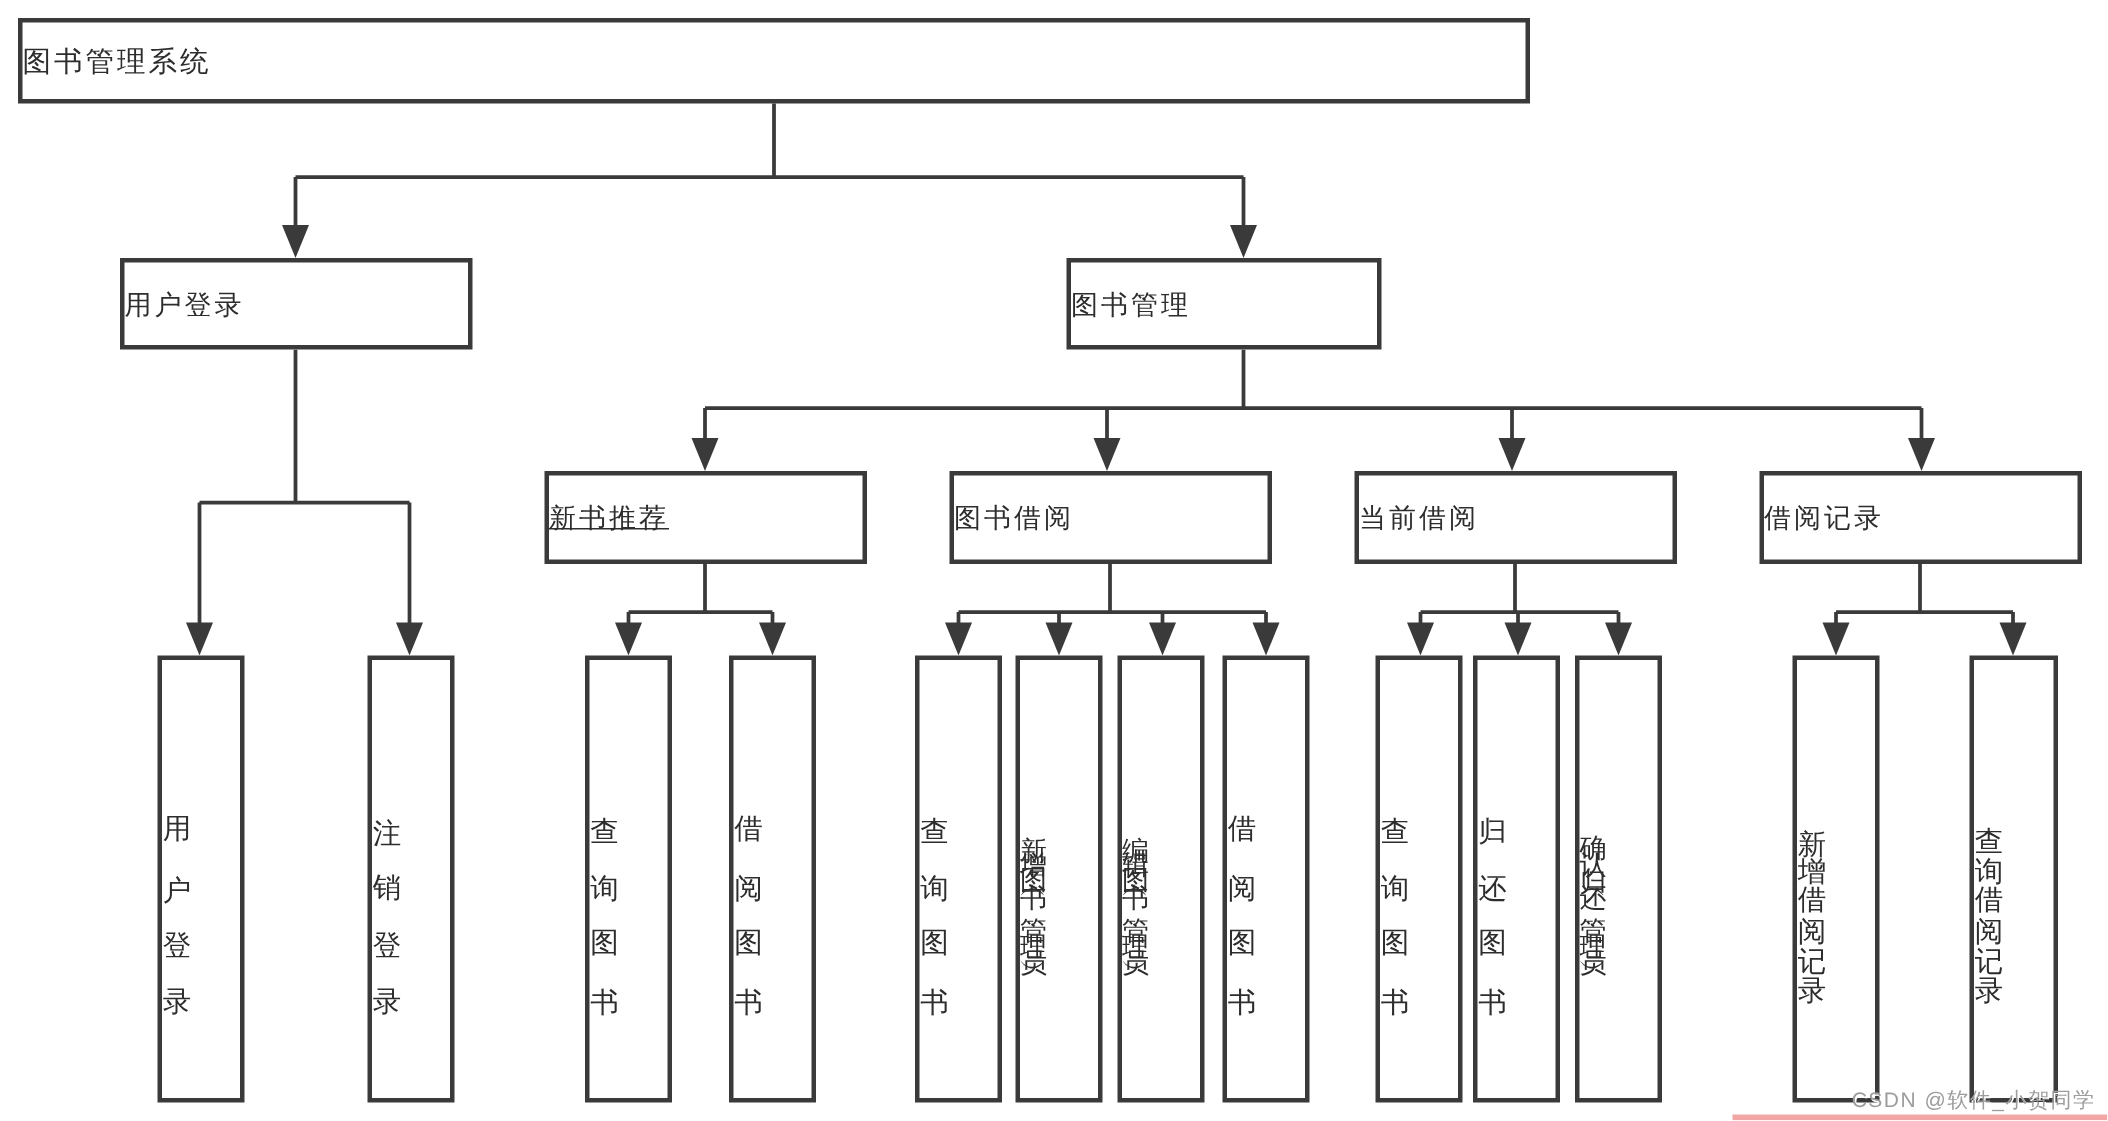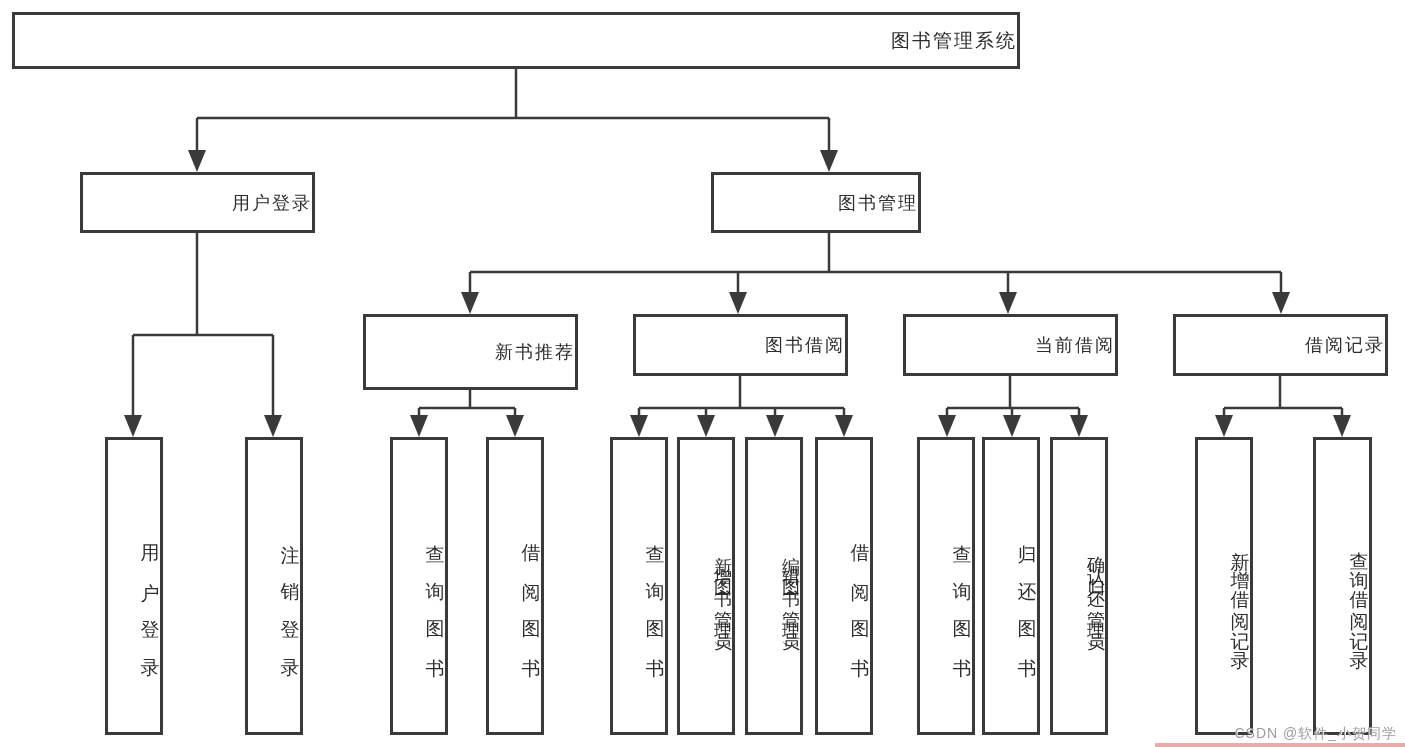--- a/index.html
+++ b/index.html
@@ -9,21 +9,21 @@
     background:#ffffff;
     font-family:"Liberation Sans","DejaVu Sans",sans-serif;
     overflow:hidden;
   }
   .connectors{position:absolute;left:0;top:0;width:1405px;height:747px;}
   .node{
     position:absolute;
     background:#ffffff;
     border:3px solid #3a3a3a;
     box-sizing:border-box;
-    display:flex;align-items:center;justify-content:flex-end;
+    display:flex;align-items:center;justify-content:flex-start;
     color:#2d2d2d;
   }
   .node--wide{font-size:19px;letter-spacing:2px;}
   .node--mid{font-size:18px;letter-spacing:2px;}
   .leaf{padding:6px 0;}
   .vtext{
     writing-mode:vertical-rl;
     text-orientation:mixed;
     line-height:1;
     white-space:nowrap;
@@ -121,21 +121,21 @@
     <span>图书管理系统</span>
   </div>
 
   <div class="node node--mid" style="left:80px;top:172px;width:235px;height:61px;">
     <span>用户登录</span>
   </div>
   <div class="node node--mid" style="left:711px;top:172px;width:210px;height:61px;">
     <span>图书管理</span>
   </div>
 
-  <div class="node node--mid" style="left:363px;top:314px;width:215px;height:76px;">
+  <div class="node node--mid" style="left:363px;top:314px;width:215px;height:62px;text-decoration:underline;">
     <span>新书推荐</span>
   </div>
   <div class="node node--mid" style="left:633px;top:314px;width:215px;height:62px;">
     <span>图书借阅</span>
   </div>
   <div class="node node--mid" style="left:903px;top:314px;width:215px;height:62px;">
     <span>当前借阅</span>
   </div>
   <div class="node node--mid" style="left:1173px;top:314px;width:215px;height:62px;">
     <span>借阅记录</span>

